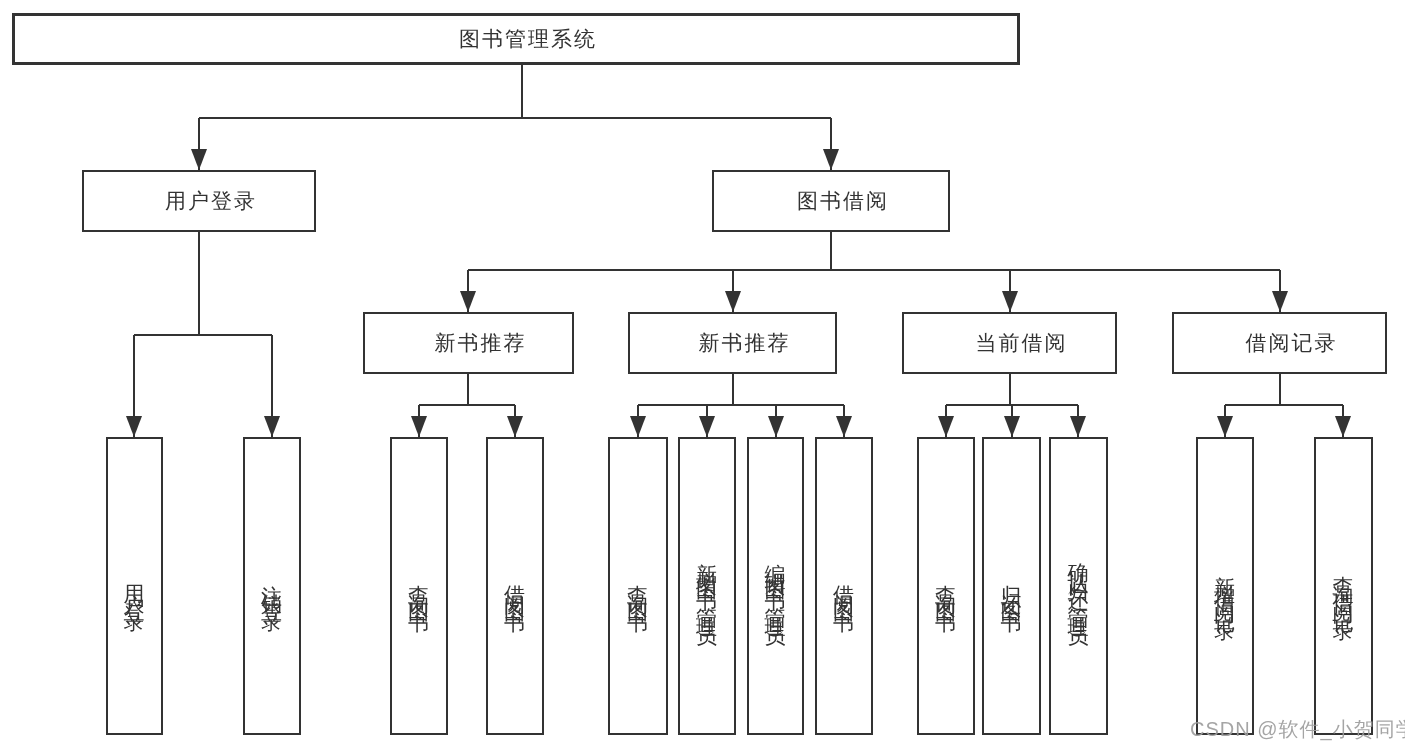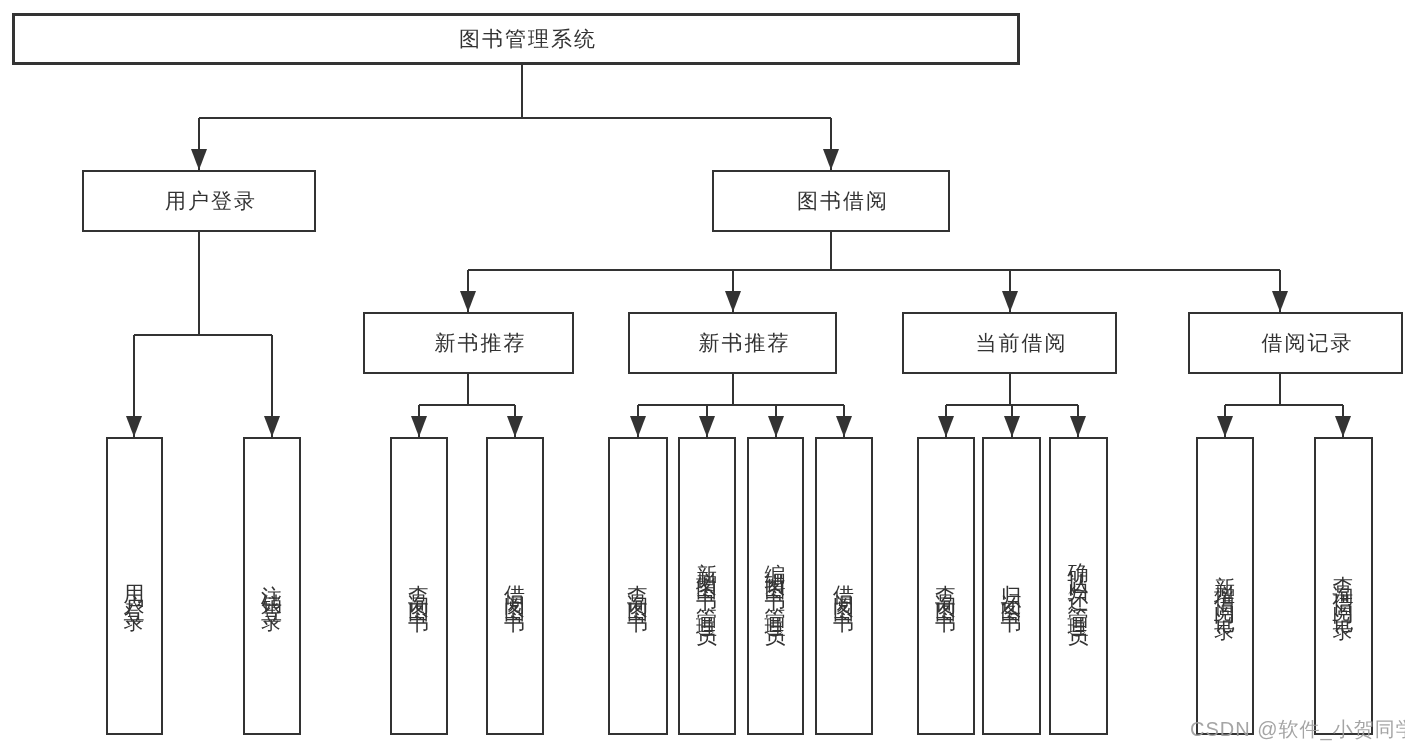--- a/index.html
+++ b/index.html
@@ -106,21 +106,21 @@
   </svg>
 
   <div class="node h-node root-node" style="left:12px;top:13px;width:1008px;height:52px;">图书管理系统</div>
 
   <div class="node h-node" style="left:82px;top:170px;width:234px;height:62px;">用户登录</div>
   <div class="node h-node" style="left:712px;top:170px;width:238px;height:62px;">图书借阅</div>
 
   <div class="node h-node" style="left:363px;top:312px;width:211px;height:62px;">新书推荐</div>
   <div class="node h-node" style="left:628px;top:312px;width:209px;height:62px;">新书推荐</div>
   <div class="node h-node" style="left:902px;top:312px;width:215px;height:62px;">当前借阅</div>
-  <div class="node h-node" style="left:1172px;top:312px;width:215px;height:62px;margin-left:16px;">借阅记录</div>
+  <div class="node h-node" style="left:1172px;top:312px;width:215px;height:62px;">借阅记录</div>
 
   <div class="node v-node" style="left:106px;top:437px;width:57px;height:298px;">用户登录</div>
   <div class="node v-node" style="left:243px;top:437px;width:58px;height:298px;">注销登录</div>
 
   <div class="node v-node" style="left:390px;top:437px;width:58px;height:298px;">查询图书</div>
   <div class="node v-node" style="left:486px;top:437px;width:58px;height:298px;">借阅图书</div>
 
   <div class="node v-node" style="left:608px;top:437px;width:60px;height:298px;">查询图书</div>
   <div class="node v-node" style="left:678px;top:437px;width:58px;height:298px;">新增图书（管理员）</div>
   <div class="node v-node" style="left:747px;top:437px;width:57px;height:298px;">编辑图书（管理员）</div>

